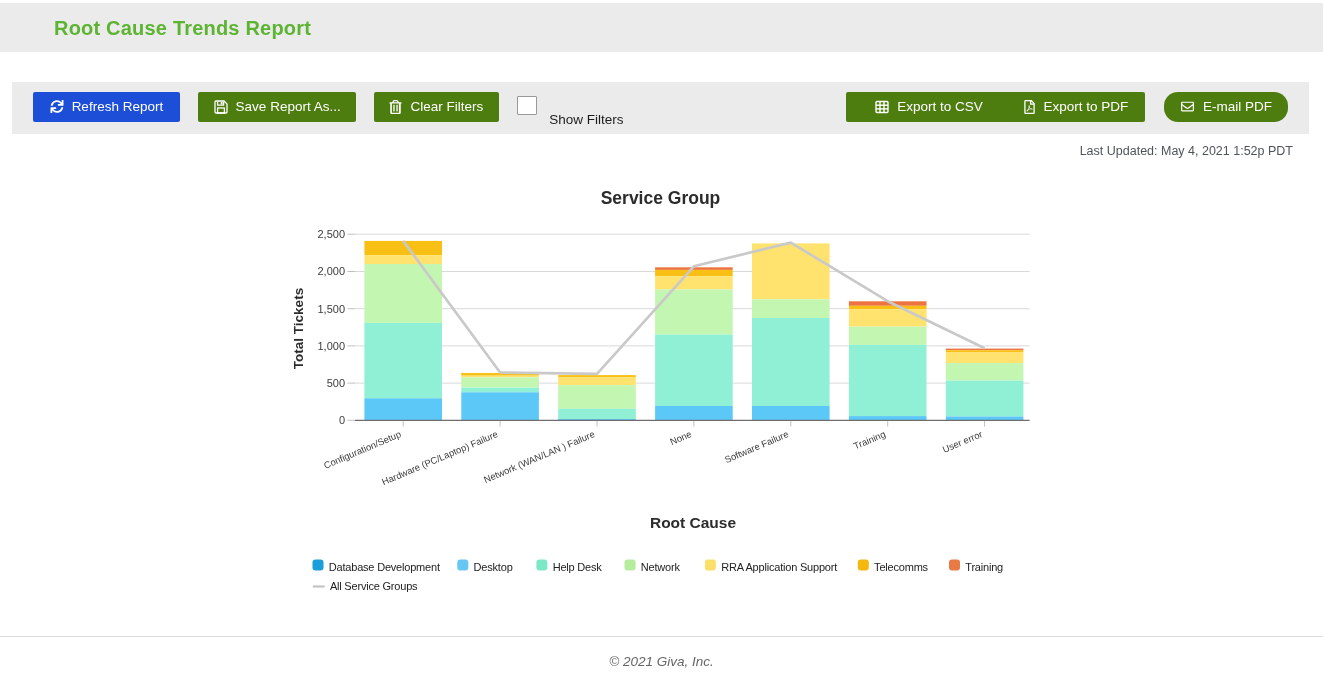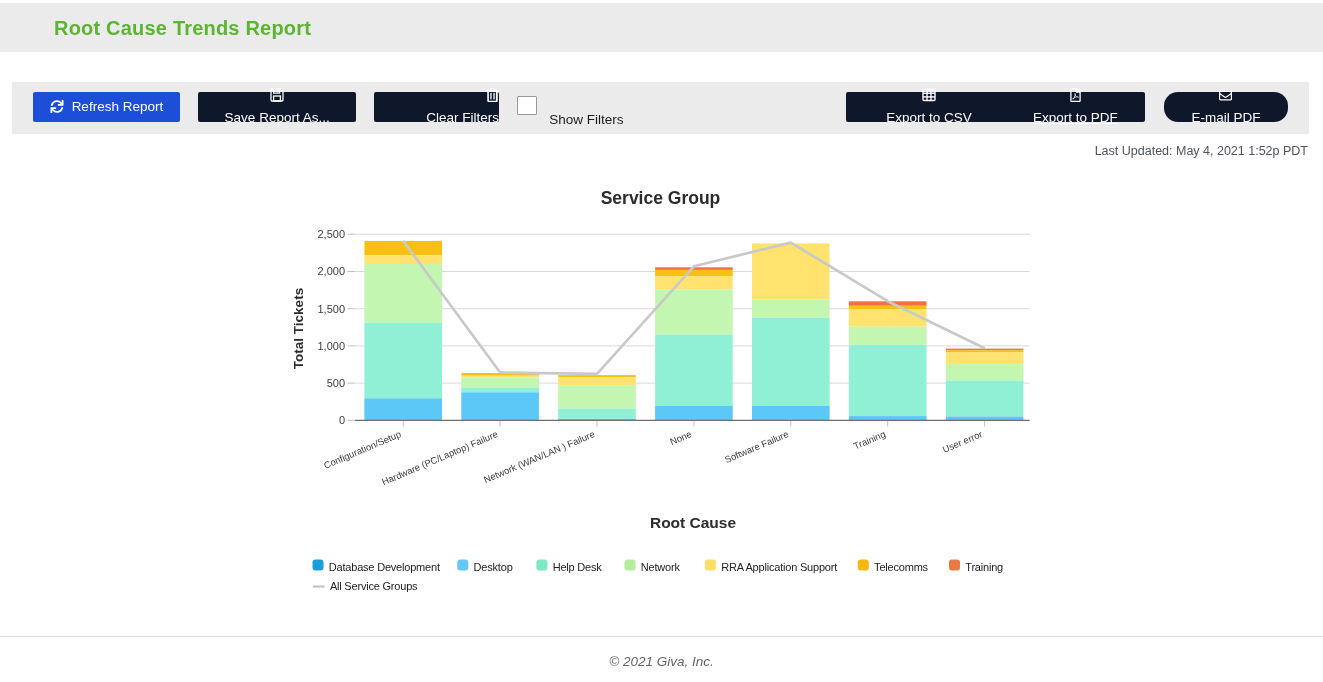--- a/index.html
+++ b/index.html
@@ -3,24 +3,24 @@
 <style>
 * { margin:0; padding:0; box-sizing:border-box; }
 html,body { width:1323px; height:682px; background:#fff; font-family:"Liberation Sans", sans-serif; position:relative; overflow:hidden; }
 .band1 { position:absolute; left:0; top:3px; width:1323px; height:49px; background:#ebebeb; }
 .band1 h1 { position:absolute; left:10px; top:14px; font-size:20px; color:#5cb432; letter-spacing:0.2px;margin-left:44px; }
 .toolbar { position:absolute; left:12px; top:82px; width:1297px; height:51.5px; background:#ebebeb; }
 .btn { position:absolute; top:10px; height:29.5px; border-radius:2px; color:#fff; font-size:13.5px;
   display:flex; align-items:center; justify-content:center; gap:8px; }
 .btn svg { flex:0 0 auto; }
 .green { background:#1d4ed8; }
-.blue { background:#0f172a;flex-direction:column; }
+.blue { background:#4d7c0f; }
 .cb { position:absolute; left:505px; top:13.8px; width:19.6px; height:19.6px; background:#fff; border:1.5px solid #999; border-radius:1px; }
 .cblabel { position:absolute; left:537.3px; top:16.5px; font-size:13.5px; color:#1d1d1d;margin-top:13px; }
-.lastupd { position:absolute; top:144px; right:15px; font-size:12.5px; color:#4f545a; }
+.lastupd { position:absolute; top:144px; right:30px; font-size:12.5px; color:#4f545a; }
 .footline { position:absolute; left:0; top:635.5px; width:1323px; border-top:1px solid #ddd; }
 .foot { position:absolute; left:0; top:654px; width:1323px; text-align:center; font-size:13.5px; color:#666;font-style:italic; }
 </style></head>
 <body>
 <div class="band1">
     <h1>Root Cause Trends Report</h1>
   </div>
 <div class="toolbar">
   <div class="btn green" style="left:20.5px;width:147.8px;">
       <svg width="14" height="13" viewBox="0 0 512 512" fill="#fff">
@@ -32,41 +32,41 @@
       <svg width="14" height="14" viewBox="0 0 14 14">
         <g fill="none" stroke="#fff" stroke-width="1.3">
           <path d="M1 2 a1 1 0 0 1 1-1 H10 L13 4 V12 a1 1 0 0 1 -1 1 H2 a1 1 0 0 1 -1-1 Z"></path>
           <path d="M3.6 1.4 V5.2 H9.6 V1.4"></path>
           <rect x="3.6" y="8" width="6.8" height="5"></rect>
         </g>
         <rect x="6.7" y="1.8" width="1.9" height="2.6" fill="#fff"></rect>
       </svg>
       <span>Save Report As...</span>
     </div>
-  <div class="btn blue" style="left:361.7px;width:125.3px;align-items:flex-end;">
+  <div class="btn blue" style="left:361.7px;width:125.3px;">
       <svg width="13" height="14" viewBox="0 0 448 512" fill="#fff">
         <path d="M192 188v216c0 6.627-5.373 12-12 12h-24c-6.627 0-12-5.373-12-12V188c0-6.627 5.373-12 12-12h24c6.627 0 12 5.373 12 12zm100-12h-24c-6.627 0-12 5.373-12 12v216c0 6.627 5.373 12 12 12h24c6.627 0 12-5.373 12-12V188c0-6.627-5.373-12-12-12zm132-96c13.255 0 24 10.745 24 24v12c0 6.627-5.373 12-12 12h-20v336c0 26.51-21.49 48-48 48H80c-26.51 0-48-21.49-48-48V128H12c-6.627 0-12-5.373-12-12v-12c0-13.255 10.745-24 24-24h74.411l34.018-56.696A48 48 0 0 1 173.589 0h100.823a48 48 0 0 1 41.16 23.304L349.589 80H424zm-269.611 0h139.211L276.16 50.913A6 6 0 0 0 271.01 48h-94.02a6 6 0 0 0-5.15 2.913L154.389 80zm202.095 48H91.516v330a6 6 0 0 0 6 6h244.968a6 6 0 0 0 6-6V128z"></path>
       </svg>
       <span>Clear Filters</span>
     </div>
   <div class="cb"></div>
     <div class="cblabel">Show Filters</div>
   <div class="btn blue" style="left:834px;width:166px;">
       <svg width="14" height="14" viewBox="0 0 14 14">
         <g fill="none" stroke="#fff" stroke-width="1.4">
           <rect x="1" y="1.5" width="12" height="11" rx="1"></rect>
           <line x1="1" y1="5.2" x2="13" y2="5.2"></line>
           <line x1="1" y1="8.9" x2="13" y2="8.9"></line>
           <line x1="5" y1="1.5" x2="5" y2="12.5"></line>
           <line x1="9" y1="1.5" x2="9" y2="12.5"></line>
         </g>
       </svg>
       <span>Export to CSV</span>
     </div>
-  <div class="btn blue" style="left:993.9px;width:139px;text-decoration:underline;">
+  <div class="btn blue" style="left:993.9px;width:139px;">
       <svg width="13" height="14" viewBox="0 0 384 512" fill="#fff">
         <path d="M369.9 97.9L286 14C277 5 264.8-.1 252.1-.1H48C21.5 0 0 21.5 0 48v416c0 26.5 21.5 48 48 48h288c26.5 0 48-21.5 48-48V131.9c0-12.7-5.1-25-14.1-34zM332.1 128H256V51.9l76.1 76.1zM48 464V48h160v104c0 13.3 10.7 24 24 24h104v288H48zm250.2-143.7c-12.2-12-47-8.7-64.4-6.5-17.2-10.5-28.7-25-36.8-46.3 3.9-16.1 10.1-40.6 5.4-56-4.2-26.2-37.8-23.6-42.6-5.9-4.4 16.1-.4 38.5 7 67.1-10 23.9-24.9 56-35.4 74.4-20 10.3-47 26.2-51 46.2-3.3 15.8 26 55.2 76.1-31.2 22.4-7.4 46.8-16.5 68.4-20.1 18.9 10.2 41 17 55.8 17 25.5 0 28-28.2 17.5-38.7zm-198.1 77.8c5.1-13.7 24.5-29.5 30.4-35-19 30.3-30.4 35.7-30.4 35zm81.6-190.6c7.4 0 6.7 32.1 1.8 40.8-4.4-13.9-4.3-40.8-1.8-40.8zm-24.4 136.6c9.7-16.9 18-37 24.7-54.7 8.3 15.1 18.9 27.2 30.1 35.5-20.8 4.3-38.9 13.1-54.8 19.2zm131.6-5s-5 6-37.3-7.8c35.1-2.6 40.9 5.4 37.3 7.8z"></path>
       </svg>
       <span>Export to PDF</span>
     </div>
   <div class="btn blue" style="left:1152.3px;width:123.3px;border-radius:14px;">
       <svg width="15" height="13" viewBox="0 0 512 512" fill="#fff">
         <path d="M464 64H48C21.49 64 0 85.49 0 112v288c0 26.51 21.49 48 48 48h416c26.51 0 48-21.49 48-48V112c0-26.51-21.49-48-48-48zm0 48v40.805c-22.422 18.259-58.168 46.651-134.587 106.49-16.841 13.247-50.201 45.072-73.413 44.701-23.208.375-56.579-31.459-73.413-44.701C106.18 199.465 70.425 171.067 48 152.805V112h416zM48 400V214.398c22.914 18.251 55.409 43.862 104.938 82.646 21.857 17.205 60.134 55.186 103.062 54.955 42.717.231 80.509-37.199 103.053-54.947 49.528-38.783 82.032-64.401 104.947-82.653V400H48z"></path>
       </svg>
       <span>E-mail PDF</span>

